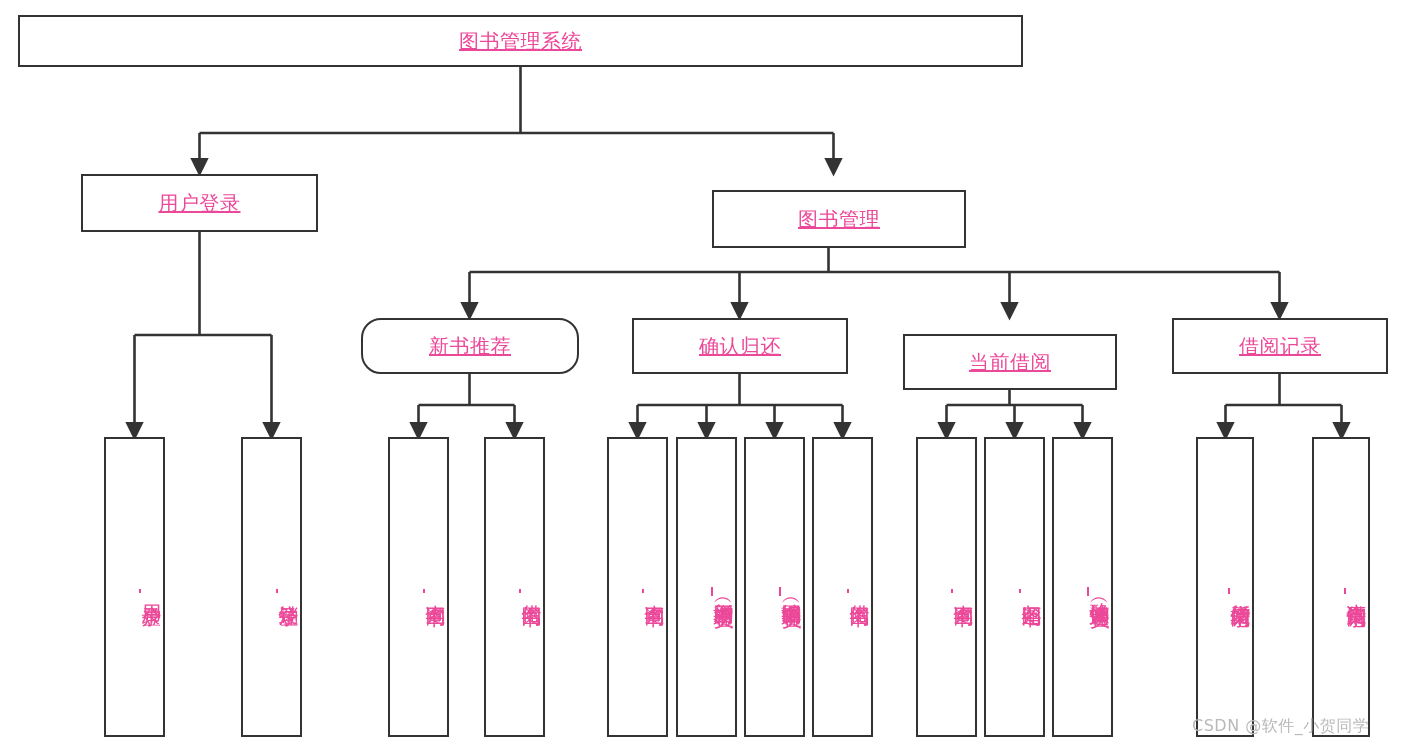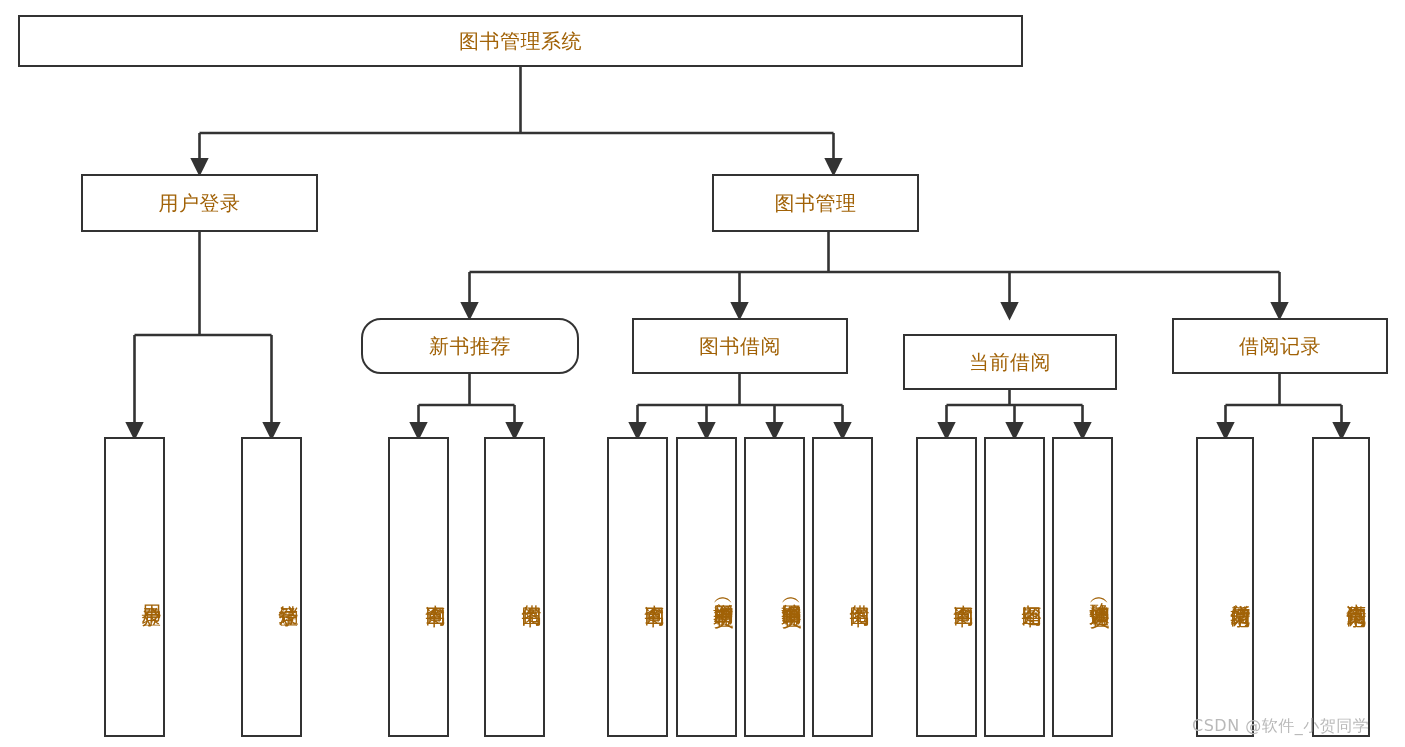--- a/index.html
+++ b/index.html
@@ -26,21 +26,22 @@
     pointer-events: none;
   }
   .node {
     position: absolute;
     box-sizing: border-box;
     border: 2px solid #333333;
     background: #ffffff;
     display: flex;
     align-items: center;
     justify-content: center;
-    color: #a16207;
+    color: #ec4899;
+    text-decoration: underline;
   }
   .node.horiz {
     font-size: 20px;
     letter-spacing: 0.5px;
   }
   .node.vert {
     writing-mode: vertical-rl;
     text-orientation: upright;
     font-size: 20px;
     line-height: 1.18;
@@ -119,29 +120,29 @@
     </g>
   </svg>
 
   <div class="node horiz" style="left:18px; top:15px; width:1005px; height:52px;">
     <span>图书管理系统</span>
   </div>
 
   <div class="node horiz" style="left:81px; top:174px; width:237px; height:58px;">
     <span>用户登录</span>
   </div>
-  <div class="node horiz" style="left:712px; top:174px; width:207px; height:58px;align-items:center;">
+  <div class="node horiz" style="left:712px; top:190px; width:254px; height:58px;align-items:center;">
     <span>图书管理</span>
   </div>
 
   <div class="node horiz" style="left:361px; top:318px; width:218px; height:56px;border-radius:20px;">
     <span>新书推荐</span>
   </div>
   <div class="node horiz" style="left:632px; top:318px; width:216px; height:56px;">
-    <span>图书借阅</span>
+    <span>确认归还</span>
   </div>
   <div class="node horiz" style="left:903px; top:334px; width:214px; height:56px;">
     <span>当前借阅</span>
   </div>
   <div class="node horiz" style="left:1172px; top:318px; width:216px; height:56px;">
     <span>借阅记录</span>
   </div>
 
   <div class="node vert" style="left:104px; top:437px; width:61px; height:300px;">
     <span>用户登录</span>

